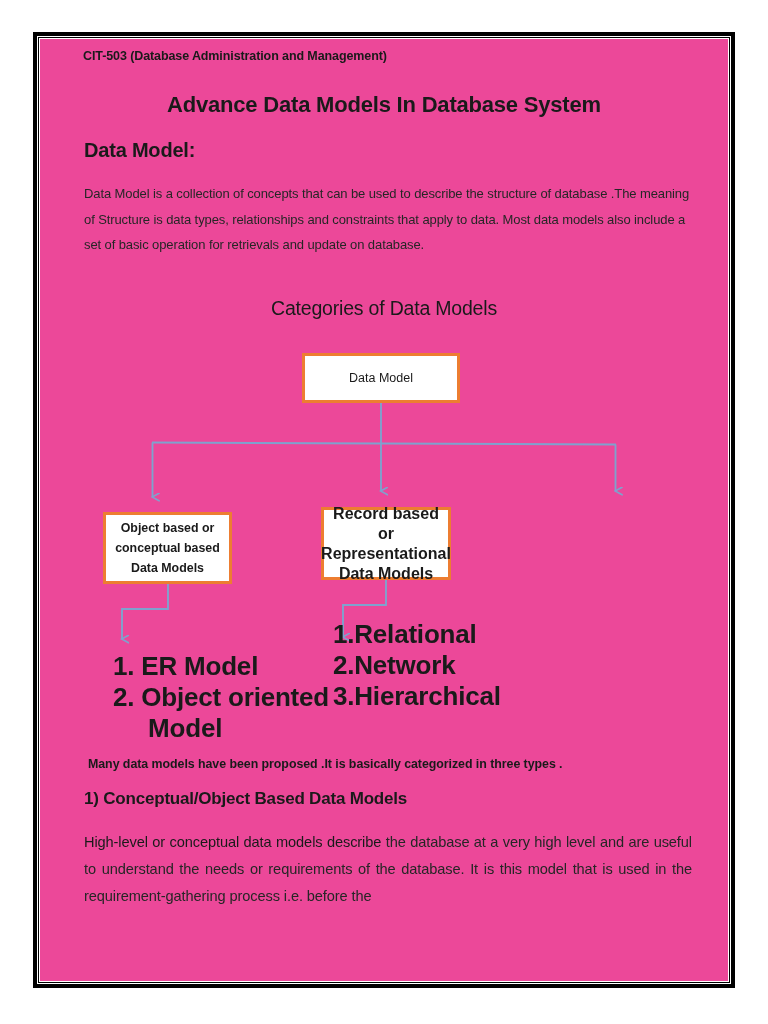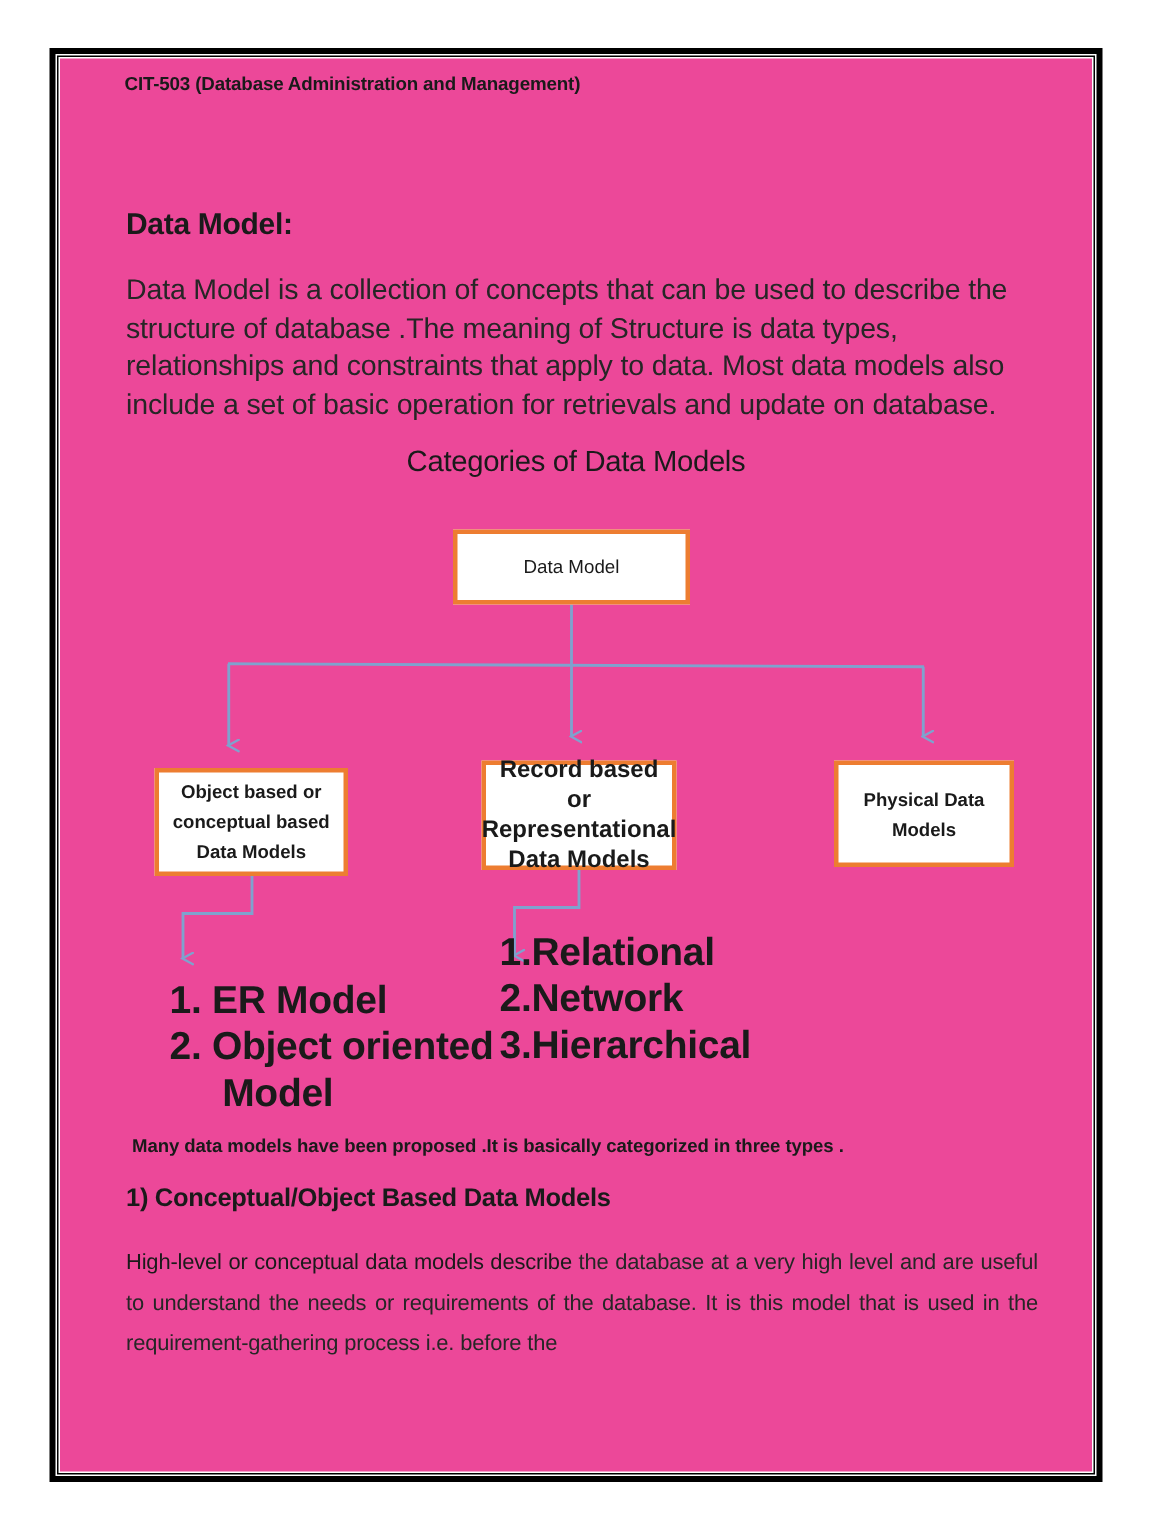--- a/index.html
+++ b/index.html
@@ -76,21 +76,21 @@
     font-weight: bold;
     color: #1a1a1a;
     letter-spacing: -0.2px;
   }
   #heading-data-model { top: 100px; }
 
   .body-para {
     position: absolute;
     left: 44px;
     width: 606px;
-    font-size: 19px;
+    font-size: 13px;
     line-height: 25.5px;
     color: #262626;
     letter-spacing: -0.1px;
   }
   #para-data-model { top: 142px; }
 
   .center-heading {
     position: absolute;
     left: 0; top: 258px;
     width: 688px;
@@ -194,20 +194,21 @@
 
 <div id="page">
 
   <div id="page-border-outer"></div>
   <div id="page-border-inner"></div>
 
   <div id="page-content">
 
     <div class="course-code">CIT-503 (Database Administration and Management)</div>
 
+    <div class="doc-title">Advance Data Models In Database System</div>
 
     <div class="section-heading" id="heading-data-model">Data Model:</div>
 
     <div class="body-para" id="para-data-model">Data Model is a collection of concepts that can be used to describe the structure of database .The meaning of Structure is data types, relationships and constraints that apply to data. Most data models also include a set of basic operation for retrievals and update on database.</div>
 
     <div class="center-heading">Categories of Data Models</div>
 
     <div id="diagram">
 
       <svg width="688" height="720" viewBox="0 0 688 720">
@@ -239,24 +240,20 @@
         <span>conceptual based</span>
         <span>Data Models</span>
       </div>
 
       <div class="node-box" id="node-record">
         <span>Record based or</span>
         <span>Representational</span>
         <span>Data Models</span>
       </div>
 
-      <div class="node-box" id="node-physical">
-        <span>Physical Data</span>
-        <span>Models</span>
-      </div>
 
       <div class="outcome-list" id="list-left">1. ER Model
 2. Object oriented
      Model</div>
 
       <div class="outcome-list" id="list-right">1.Relational
 2.Network
 3.Hierarchical</div>
 
     </div>

